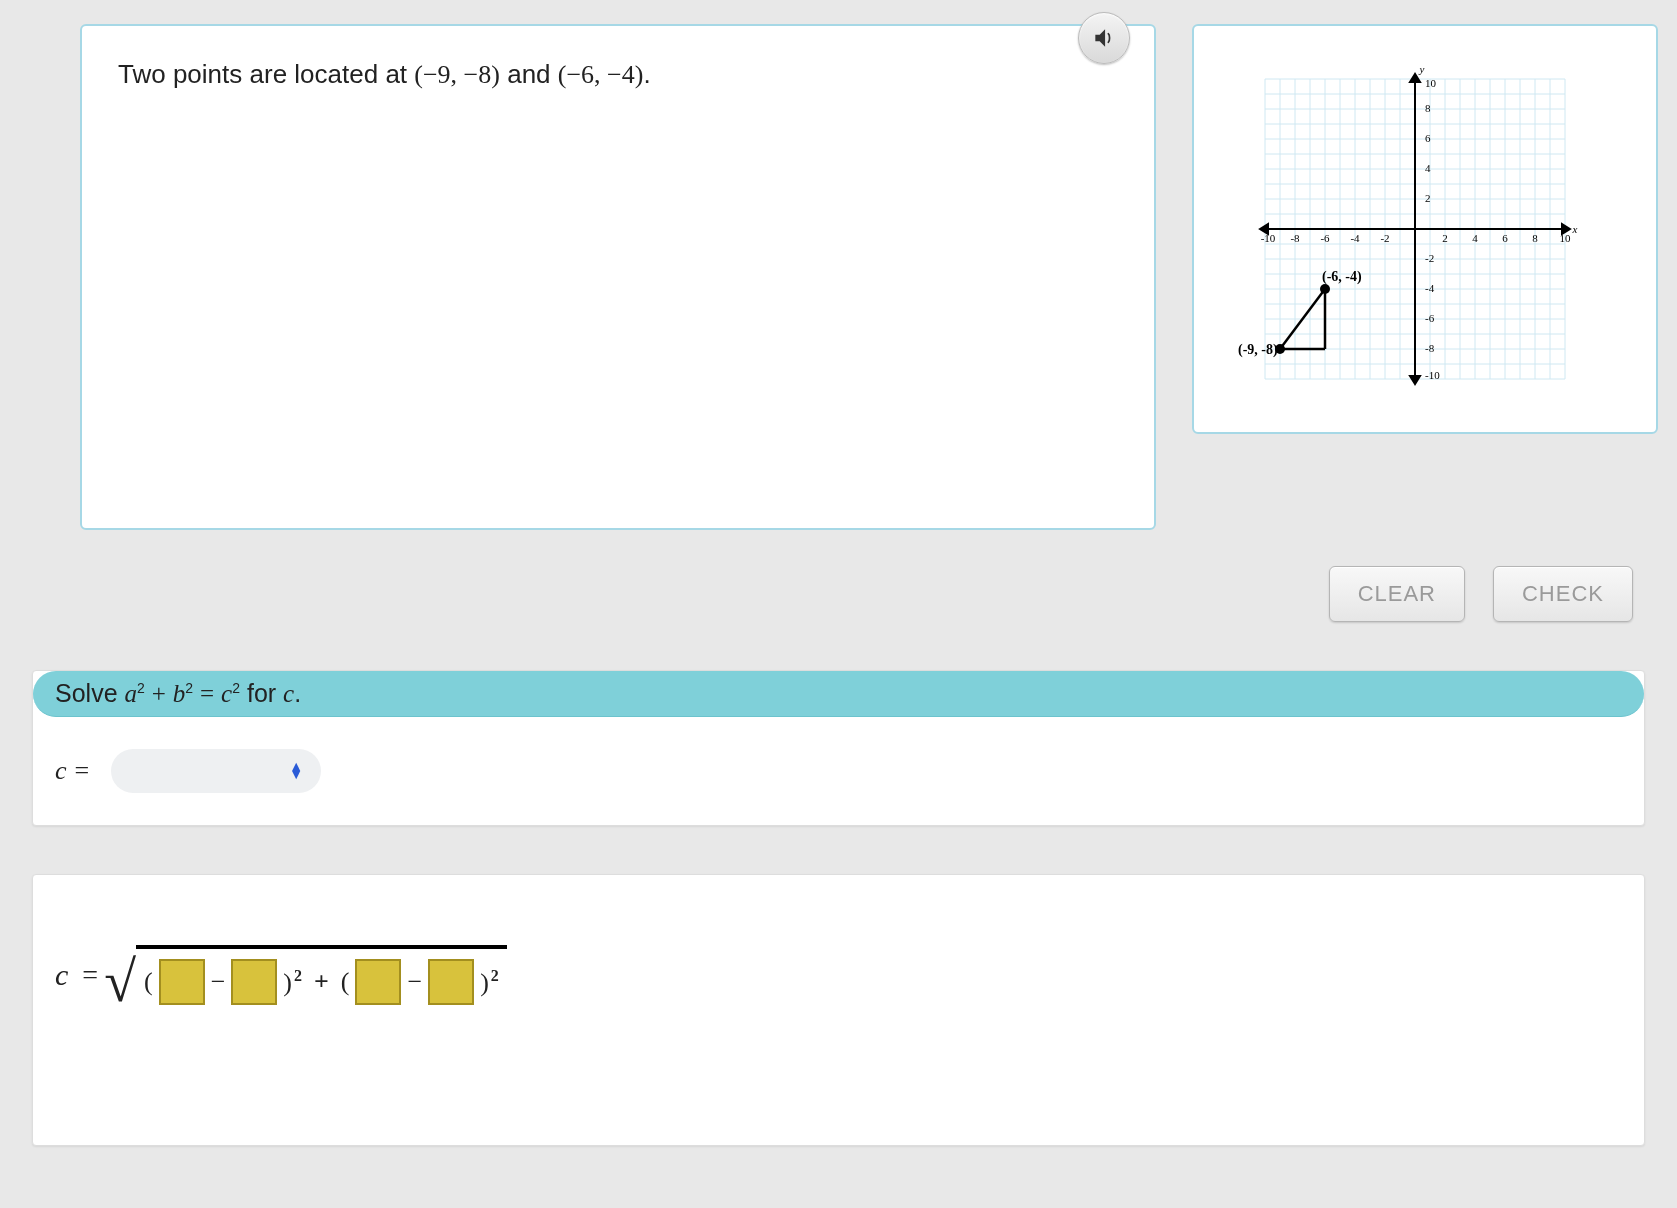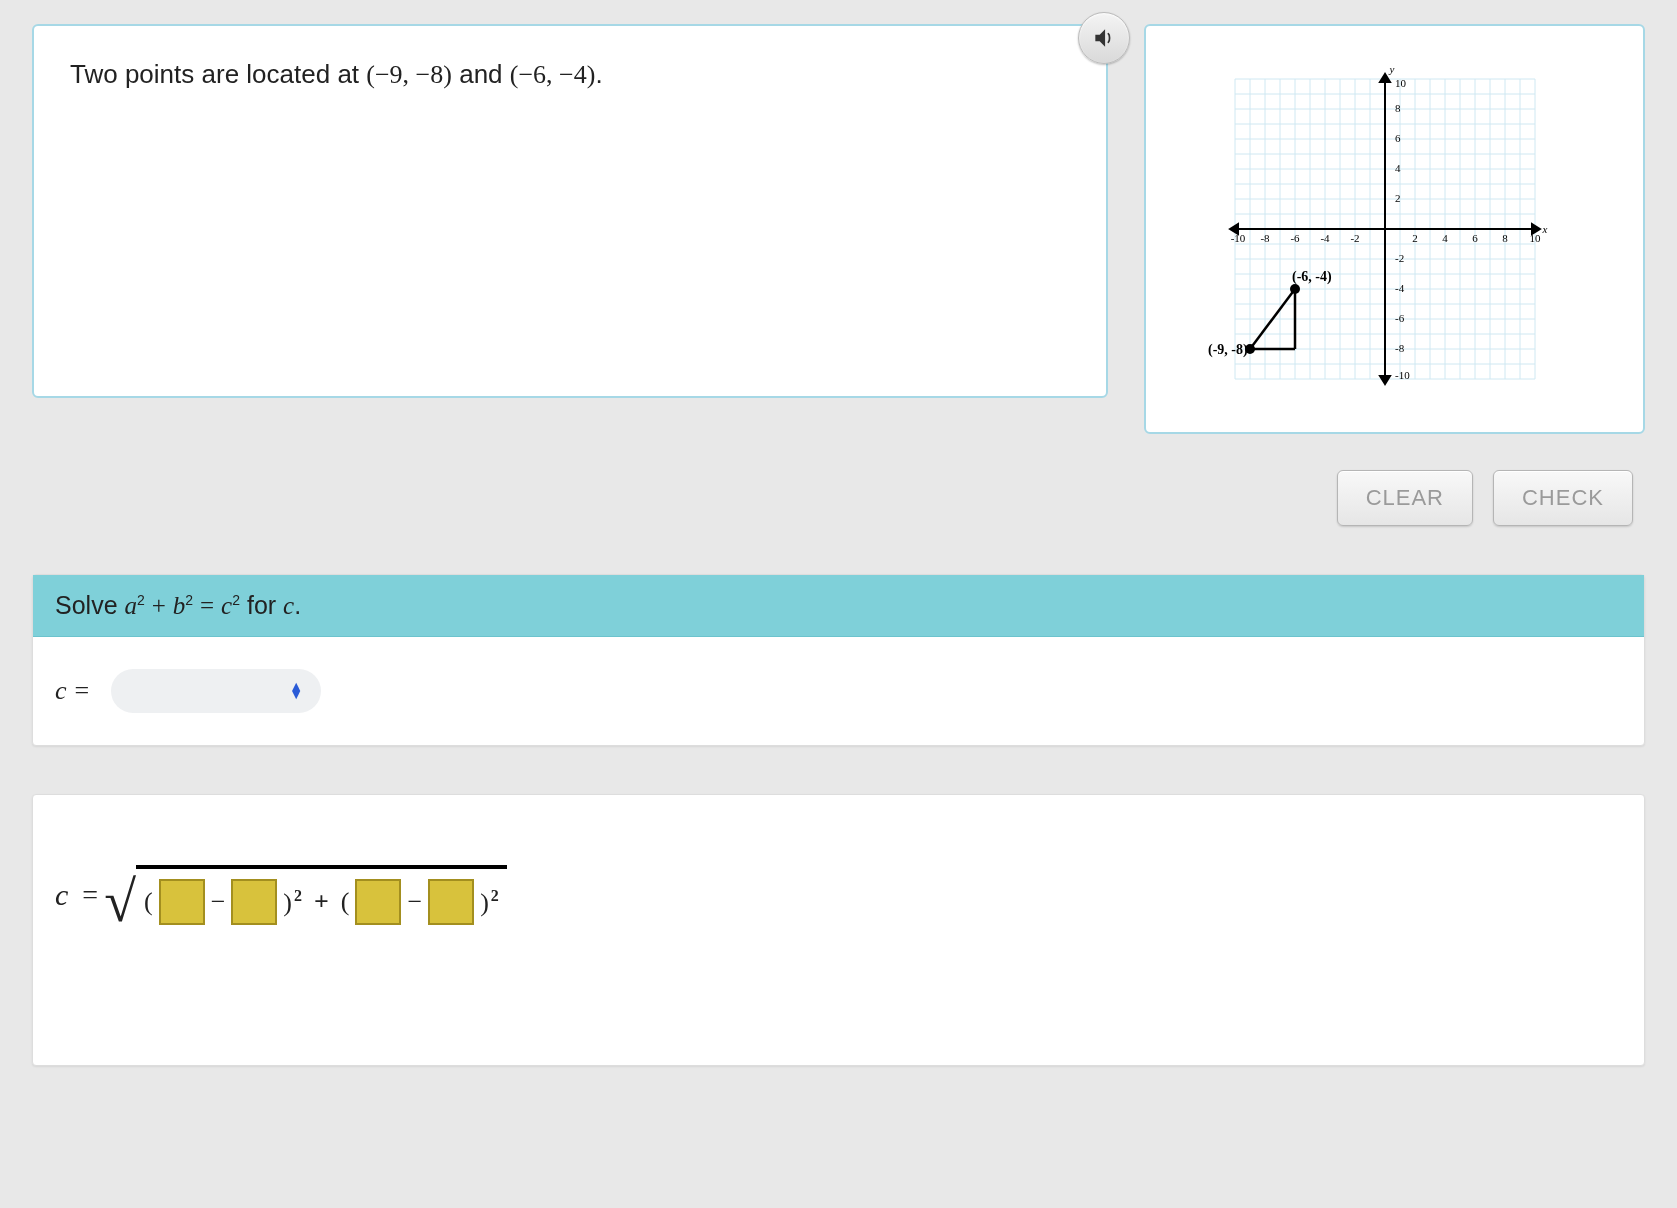--- a/index.html
+++ b/index.html
@@ -26,41 +26,41 @@
     padding: 24px 32px 0 32px;
     position:relative;
     z-index:1;
   }
   .panel {
     background: #fff;
     border: 2px solid #a6d8e6;
     border-radius: 6px;
     padding: 28px 36px;
   }
-  .prompt-panel { flex: 0 0 1076px; height: 374px; }
+  .prompt-panel { flex: 0 0 1076px; height: 506px; margin-left: 48px; }
   .graph-panel { flex: 1; height: 410px; display:flex; align-items:center; justify-content:center; position:relative; }
   .prompt-text { font-size: 26px; line-height: 1.55; }
   .prompt-text .para { margin-bottom: 26px; }
   .mathpt { font-family: 'Times New Roman', serif; }
 
   .speaker {
     position:absolute;
     left: 1078px;
     top: 12px;
     width: 52px; height:52px;
     border-radius:50%;
     background: linear-gradient(#f4f4f4,#d9d9d9);
     border:1px solid #bbb;
     display:flex; align-items:center; justify-content:center;
     z-index:5;
     box-shadow: inset 0 1px 2px rgba(255,255,255,0.8), 0 1px 2px rgba(0,0,0,0.25);
   }
 
   .btn-row {
-    display:flex; justify-content:flex-end; gap:20px;
+    display:flex; justify-content:flex-end; gap:28px;
     padding: 36px 44px 0 0;
     position:relative; z-index:1;
   }
   .btn {
     background: linear-gradient(#f8f8f8,#e6e6e6);
     border:1px solid #b5b5b5;
     border-radius:6px;
     padding: 14px 28px;
     font-size: 22px;
     color:#9a9a9a;
@@ -72,23 +72,24 @@
   .section {
     background:#fff;
     margin: 48px 32px 0 32px;
     border:1px solid #ddd;
     border-radius:4px;
     position:relative; z-index:1;
     box-shadow: 0 1px 2px rgba(0,0,0,0.08);
   }
   .section-header {
     background:#7fd0d9;
-    padding: 16px 22px;
+    padding: 8px 22px;
     font-size: 25px;
     border-bottom:1px solid #6cc3cd;
+    border-radius:27px;
   }
   .section-body {
     padding: 32px 22px;
     display:flex; align-items:center;
     font-size:26px;
     font-family:'Times New Roman', serif;
     font-style:italic;
   }
   .select-box {
     width: 210px; height:44px;

